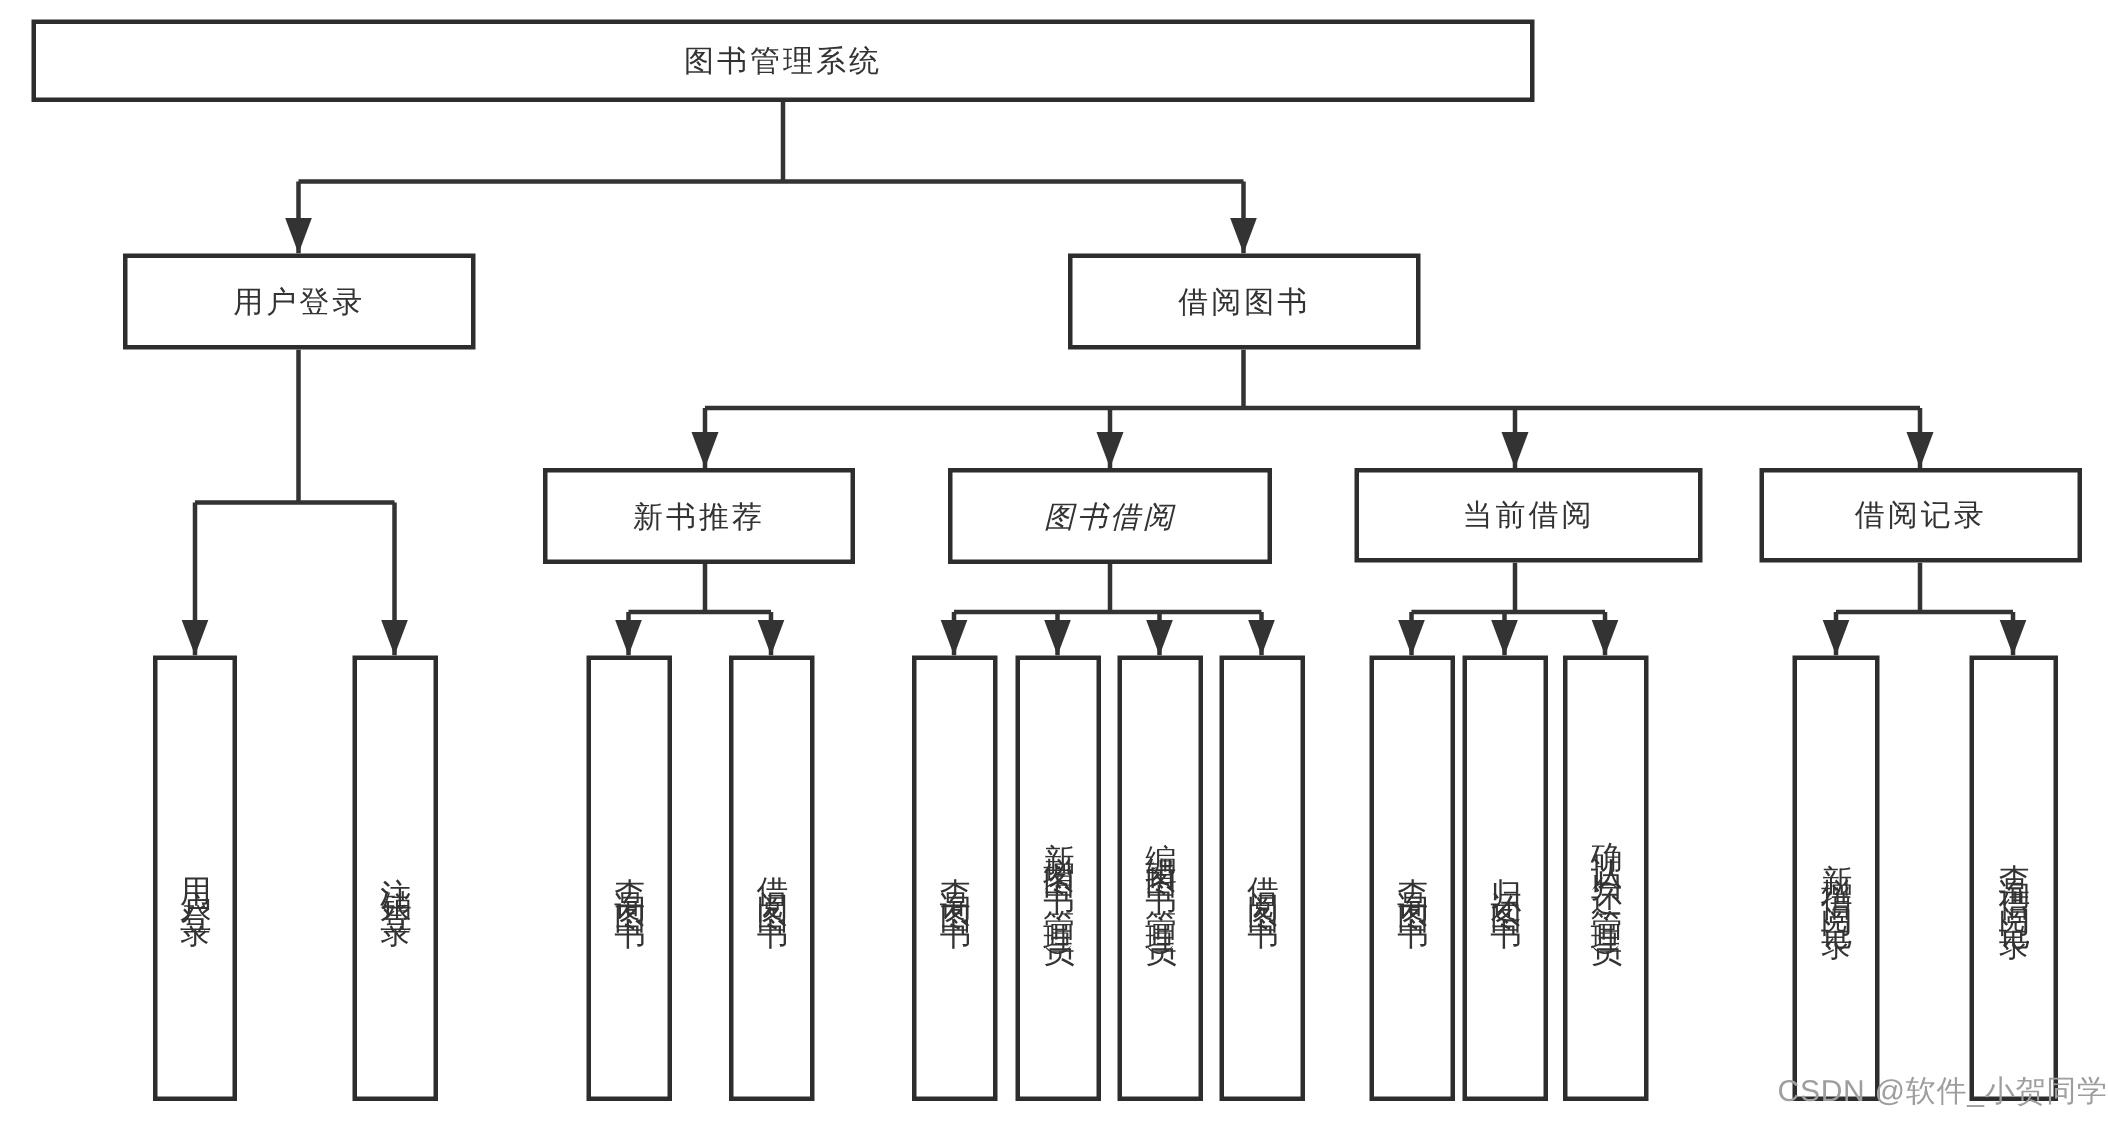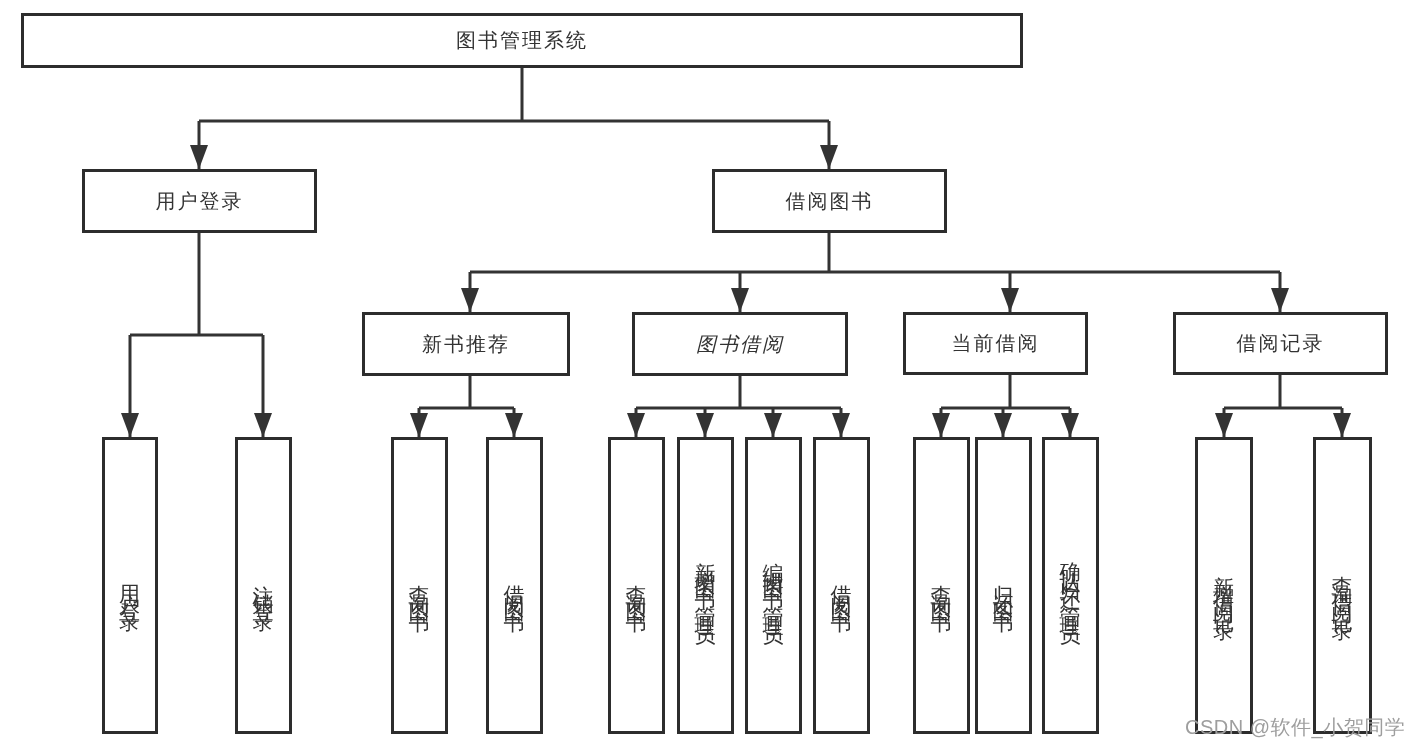--- a/index.html
+++ b/index.html
@@ -44,21 +44,21 @@
     letter-spacing: 9px;
     line-height: 1;
     white-space: nowrap;
   }
   
   #node-root            { left: 21px;   top: 13px;  width: 1002px; height: 55px; }
   #node-user-login      { left: 82px;   top: 169px; width: 235px;  height: 64px; }
   #node-book-mgmt       { left: 712px;  top: 169px; width: 235px;  height: 64px; }
   #node-new-book-rec    { left: 362px;  top: 312px; width: 208px;  height: 64px; }
   #node-book-borrow     { left: 632px;  top: 312px; width: 216px;  height: 64px; font-style: italic; }
-  #node-current-borrow  { left: 903px;  top: 312px; width: 185px;  height: 63px; }
+  #node-current-borrow  { left: 903px;  top: 312px; width: 232px;  height: 63px; }
   #node-borrow-record   { left: 1173px; top: 312px; width: 215px;  height: 63px; }
   .leaf { top: 437px; height: 297px; }
   #leaf-user-login          { left: 102px;  width: 56px; }
   #leaf-logout              { left: 235px;  width: 57px; }
   #leaf-query-book-1        { left: 391px;  width: 57px; }
   #leaf-borrow-book-1       { left: 486px;  width: 57px; }
   #leaf-query-book-2        { left: 608px;  width: 57px; }
   #leaf-add-book            { left: 677px;  width: 57px; }
   #leaf-edit-book           { left: 745px;  width: 57px; }
   #leaf-borrow-book-2       { left: 813px;  width: 57px; }

